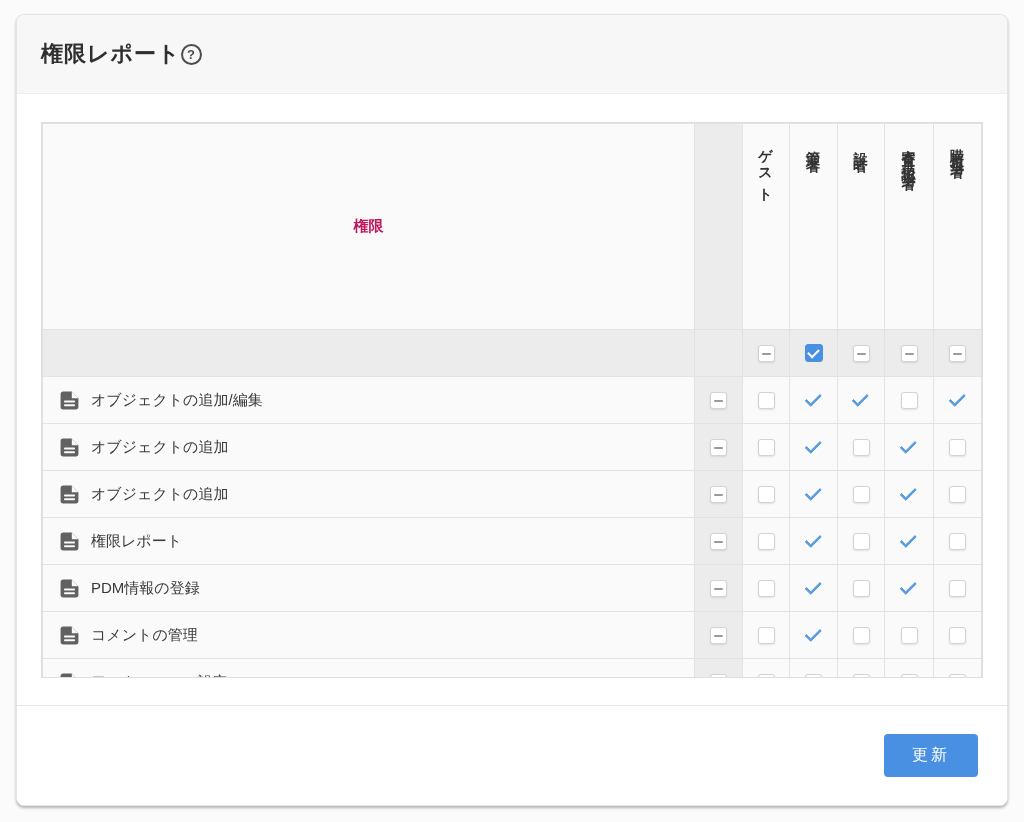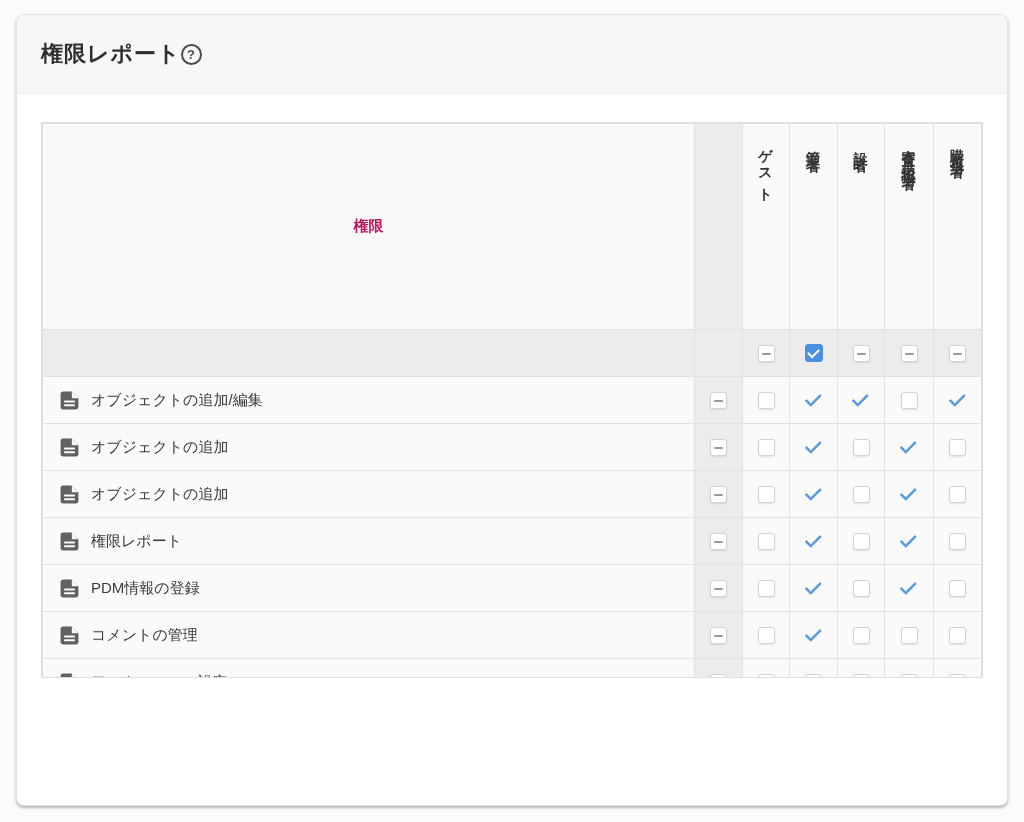--- a/index.html
+++ b/index.html
@@ -324,14 +324,17 @@
           <td class="role-cell"><span class="cb" data-state="unchecked"></span></td>
           <td class="role-cell"><span class="cb" data-state="unchecked"></span></td>
           <td class="role-cell"><span class="cb" data-state="unchecked"></span></td>
           <td class="role-cell"><span class="cb" data-state="unchecked"></span></td>
         </tr>
 
       </tbody>
     </table>
   </div>
 
+  <div class="card-footer">
+    <button class="update-button">更新</button>
+  </div>
 
 </div>
 
 </body></html>

